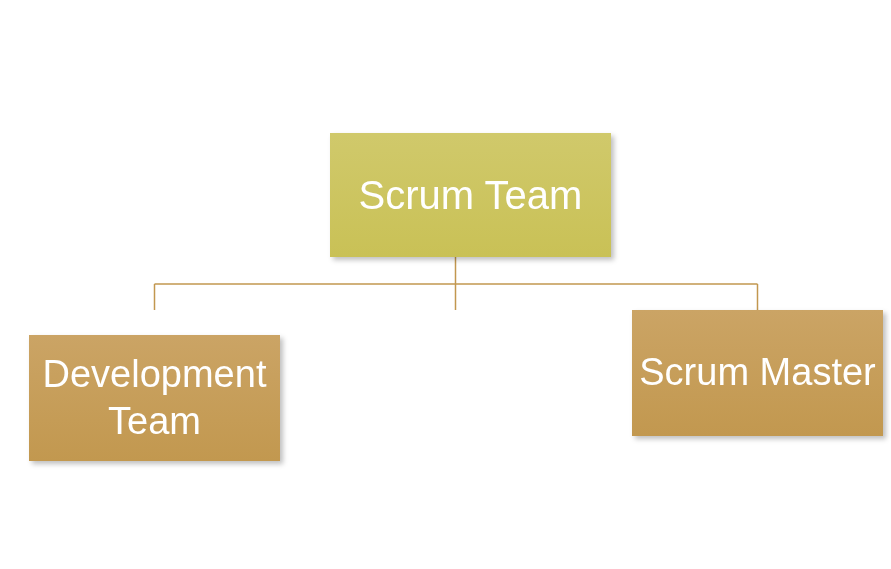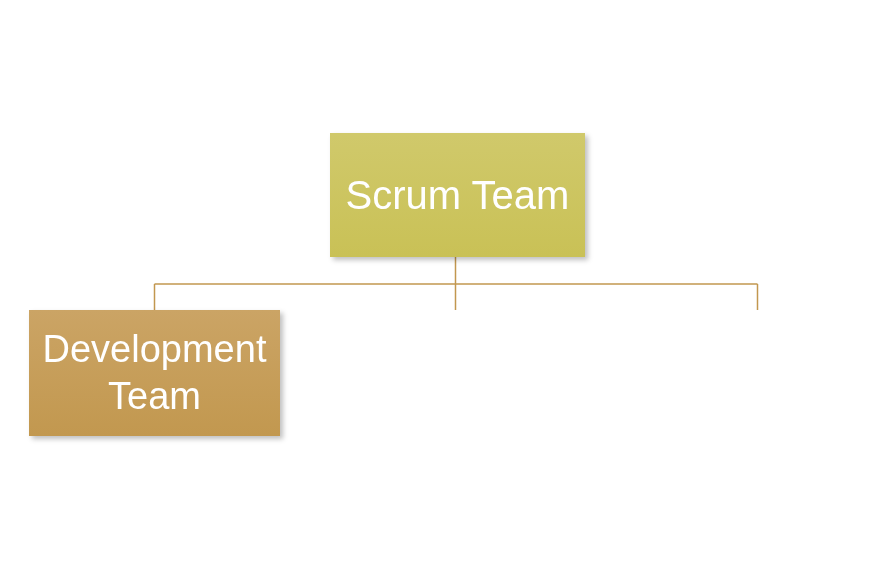--- a/index.html
+++ b/index.html
@@ -38,38 +38,38 @@
     font-weight: 300;
     box-shadow: 3px 3px 5px rgba(0, 0, 0, 0.25);
     user-select: none;
   }
   .node .label {
     padding: 0 6px;
   }
   .node.root {
     left: 330px;
     top: 133px;
-    width: 255px;
+    width: 281px;
     height: 124px;
     background: linear-gradient(to bottom,
       var(--root-fill-top, #D0C96B),
       var(--root-fill-bottom, #C9C156));
     font-size: 40px;
   }
   .node.child {
     top: 310px;
     width: 251px;
     height: 126px;
     background: linear-gradient(to bottom,
       var(--child-fill-top, #CBA465),
       var(--child-fill-bottom, #C2984F));
     font-size: 38px;
     line-height: 1.25;
   }
-  .child-0 { left: 29px; }
+  .child-0 { left: 29px; margin-top: 25px; }
   .child-1 { left: 330px; }
   .child-2 { left: 632px; }
 </style>
 </head>
 <body>
 
 <div class="canvas">
 
   <svg class="connectors" viewBox="0 0 891 569" xmlns="http://www.w3.org/2000/svg">
     <path d="M455.5 257 L455.5 284"></path>
@@ -81,14 +81,17 @@
 
   <div class="node root">
     <span class="label">Scrum Team</span>
   </div>
 
   <div class="node child child-0">
     <span class="label">Development Team</span>
   </div>
 
 
+  <div class="node child child-2">
+    <span class="label">Scrum Master</span>
+  </div>
 
 </div>
 
 </body></html>

